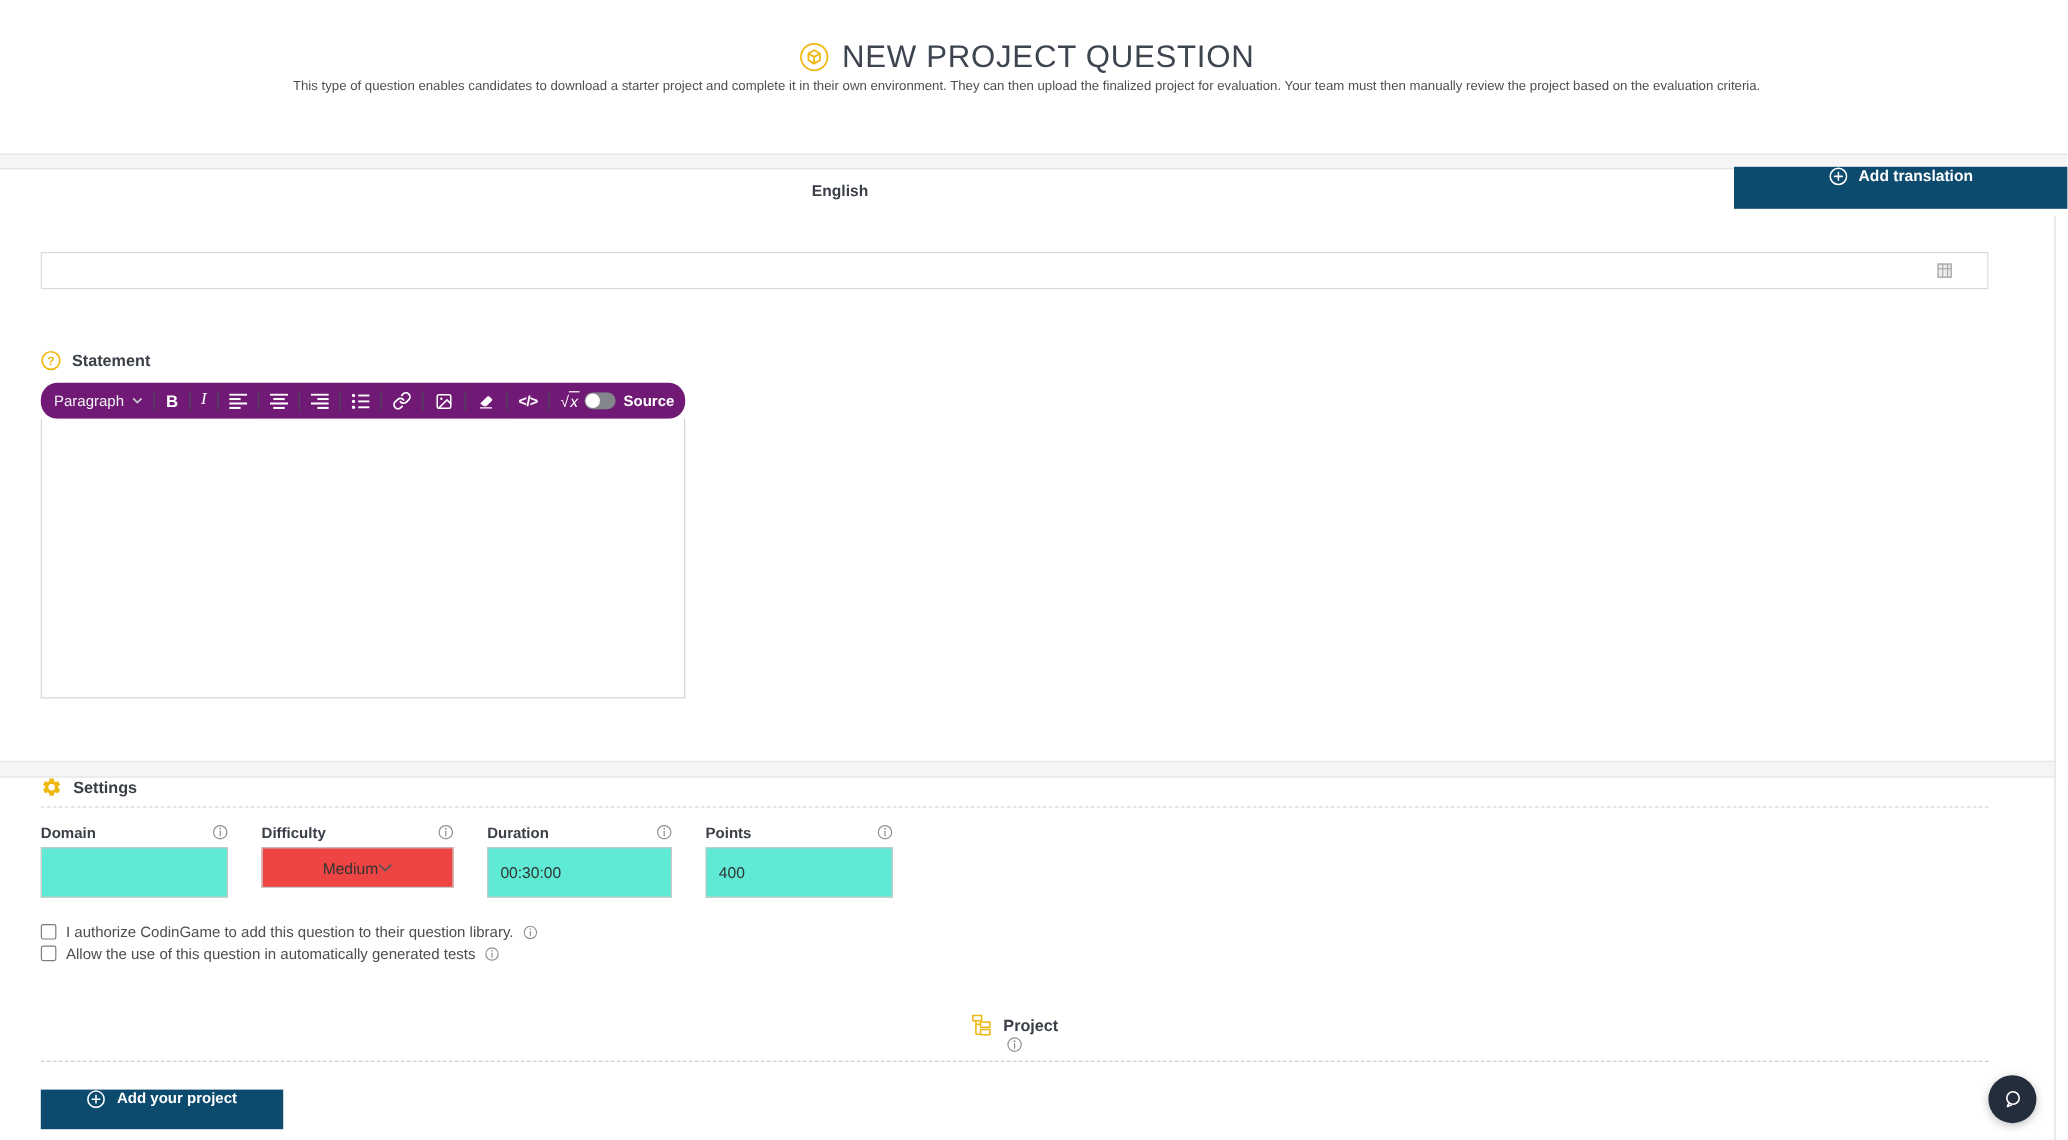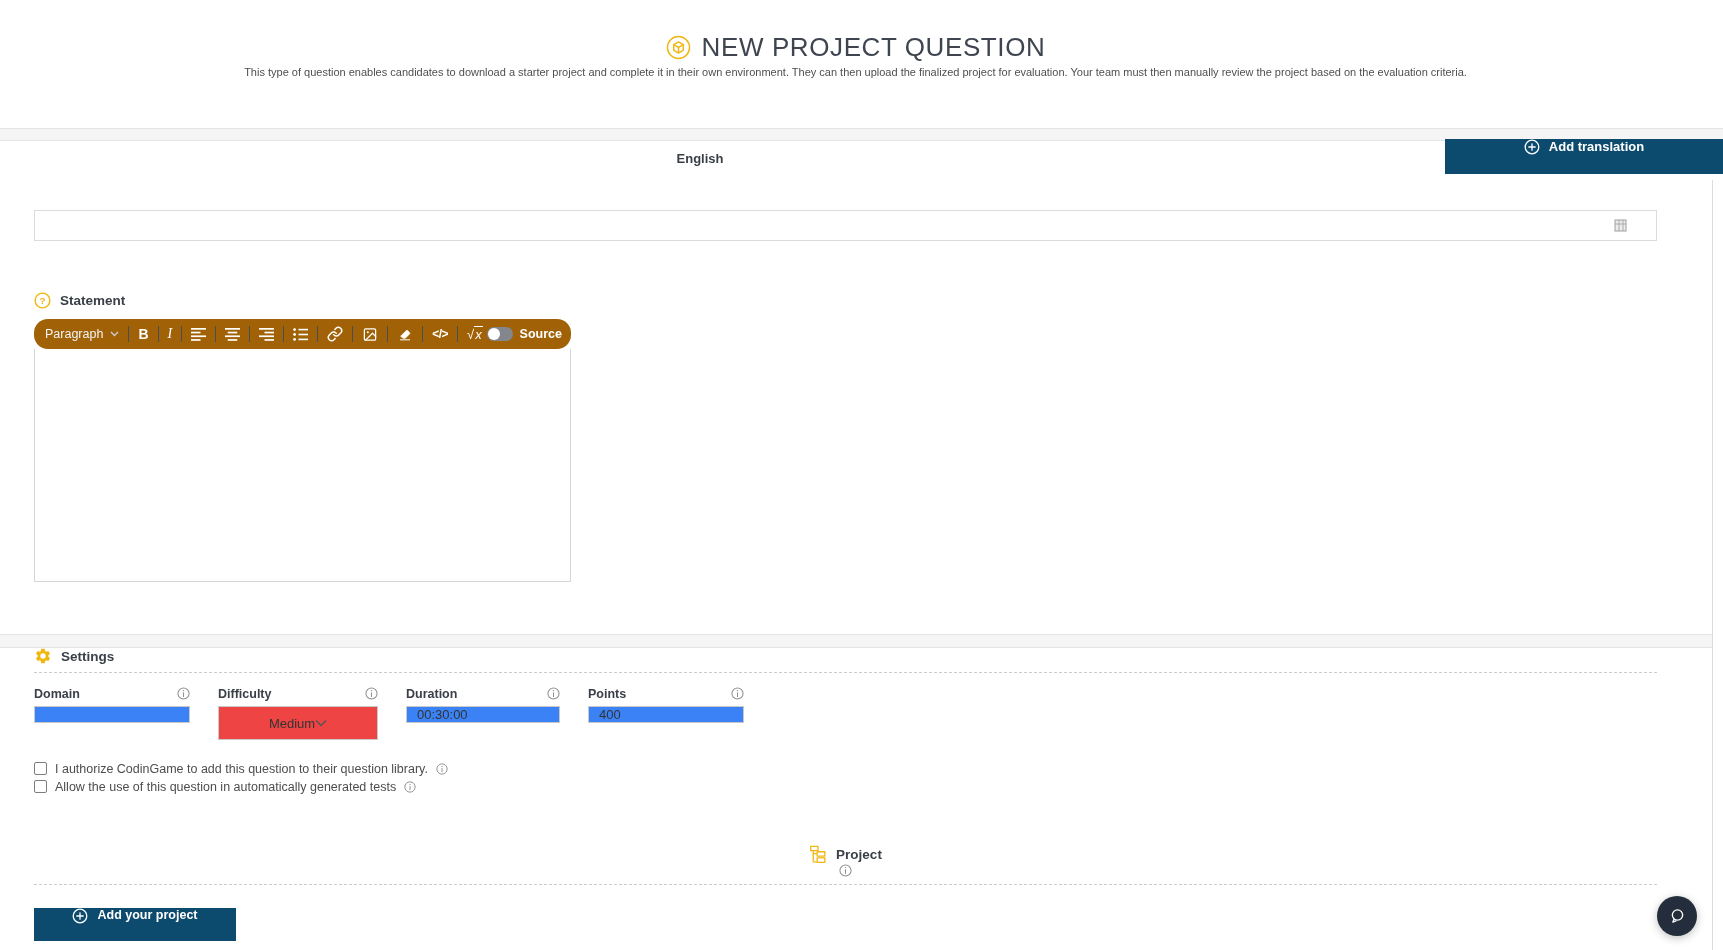--- a/index.html
+++ b/index.html
@@ -30,42 +30,42 @@
   .dashed-divider { border:none; border-top:1px dashed #cccccc; margin:0; }
   
   .title-section { top:200px; }
   .title-input-wrap { margin-top:10px; position:relative; }
   .text-input { width:100%; height:31px; border:1px solid #dcdcdc; background:#fff;
                 padding:0 34px 0 10px; font-size:13px; color:#333; font-family:"Liberation Sans",sans-serif; }
   .input-addon { position:absolute; right:30px; top:9px; cursor:pointer; line-height:0; }
   
   .statement-section { top:292px; }
   .editor { margin-top:10px; width:537px; }
-  .editor-toolbar { height:30px; background:#a16207; display:flex; align-items:center; padding:0 9px;border-radius:14px; }
+  .editor-toolbar { height:30px; background:#701a75; display:flex; align-items:center; padding:0 9px;border-radius:14px; }
   .tb-item { display:flex; align-items:center; color:#fff; cursor:pointer; line-height:0; padding:0 2px; }
   .tb-sep { width:1px; height:16px; background:#474c57; margin:0 7px; }
   .tb-paragraph { gap:7px; font-size:12.5px; line-height:normal; color:#f2f3f4; }
   .tb-bold { font-size:14px; font-weight:800; line-height:normal; }
   .tb-italic { font-size:14px; font-style:italic; font-family:"Liberation Serif",serif; line-height:normal; }
   .tb-code { font-size:12px; font-weight:700; letter-spacing:-0.5px; line-height:normal; }
   .tb-math { font-size:13px; line-height:normal; }
   .tb-math .math-x { border-top:1px solid #fff; font-style:italic; padding:0 1px; }
   .tb-source-group { margin-left:auto; display:flex; align-items:center; gap:7px; cursor:pointer; }
   .toggle { width:26px; height:14px; border-radius:8px; background:#83868d; position:relative; }
   .toggle-knob { position:absolute; left:1px; top:1px; width:12px; height:12px; border-radius:50%; background:#fff; }
   .tb-source-label { color:#fff; font-size:12.5px; font-weight:700; }
   .editor-body { height:233px; background:#fff; border:1px solid #d6d6d6; border-top:none; cursor:text; }
   
   .settings-section { top:647px; }
   .settings-section .dashed-divider { margin-top:7px; }
   .fields-row { display:flex; gap:28px; margin-top:14px; }
   .field { display:flex; flex-direction:column; }
   .field-label-row { display:flex; align-items:flex-start; justify-content:space-between; }
   .field-label { font-size:12.5px; font-weight:700; color:#3b4048; }
-  .field-input { margin-top:5px; height:17px; border:1px solid #c9c9c9; background:#3b82f6;
+  .field-input { margin-top:5px; height:42px; border:1px solid #c9c9c9; background:#5eead4;
                  padding:0 10px; font-size:13px; color:#333; width:100%; font-family:"Liberation Sans",sans-serif; }
   .select-box { margin-top:5px; height:34px; border:1px solid #c9c9c9; background:#ef4444; display:flex;
                 align-items:center; justify-content:center; padding:0 10px; font-size:13px;
                 color:#333; cursor:pointer; }
   .w-domain { width:156px; } .w-difficulty { width:160px; } .w-duration { width:154px; } .w-points { width:156px; }
   .checkbox-row { display:flex; align-items:center; gap:8px; margin-top:0; height:15px; }
   .checkbox-row + .checkbox-row { margin-top:3px; }
   .checkbox-rows { margin-top:21px; }
   .checkbox { width:13px; height:13px; border:1px solid #7d7d7d; border-radius:2px; background:#fff; cursor:pointer; flex:none; }
   .checkbox-label { font-size:12.5px; color:#4d4d4d; }

